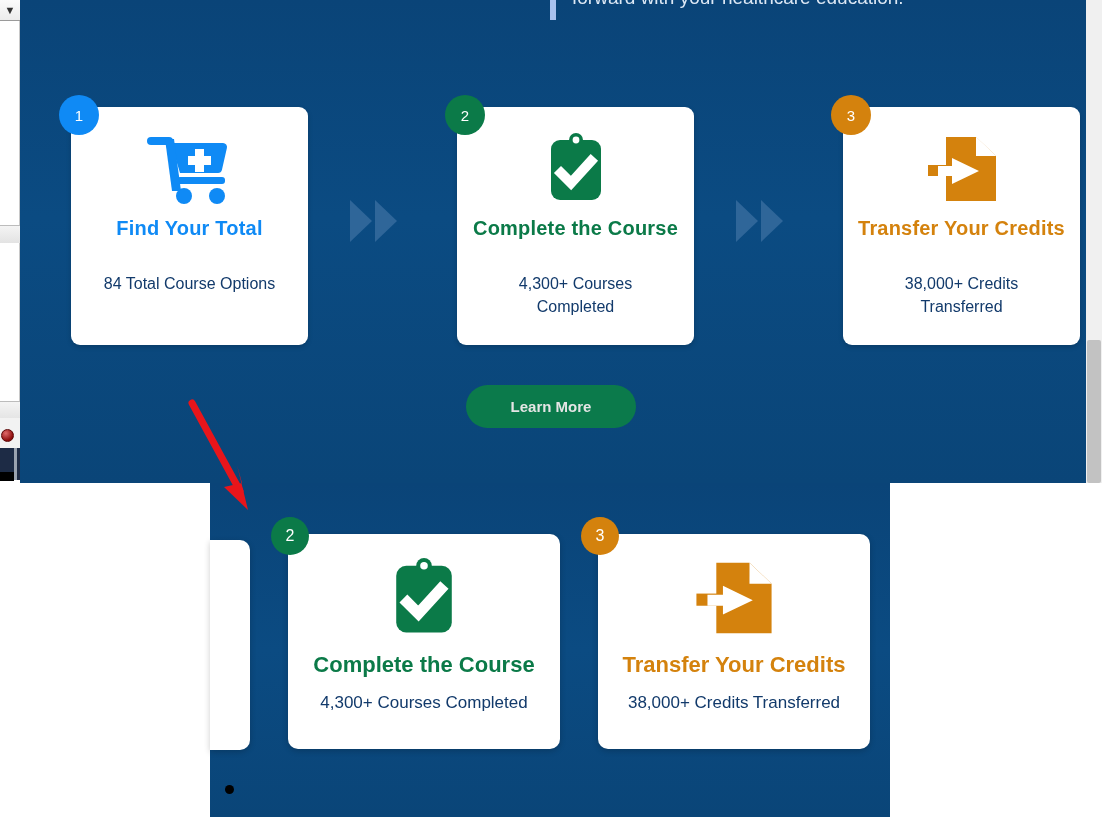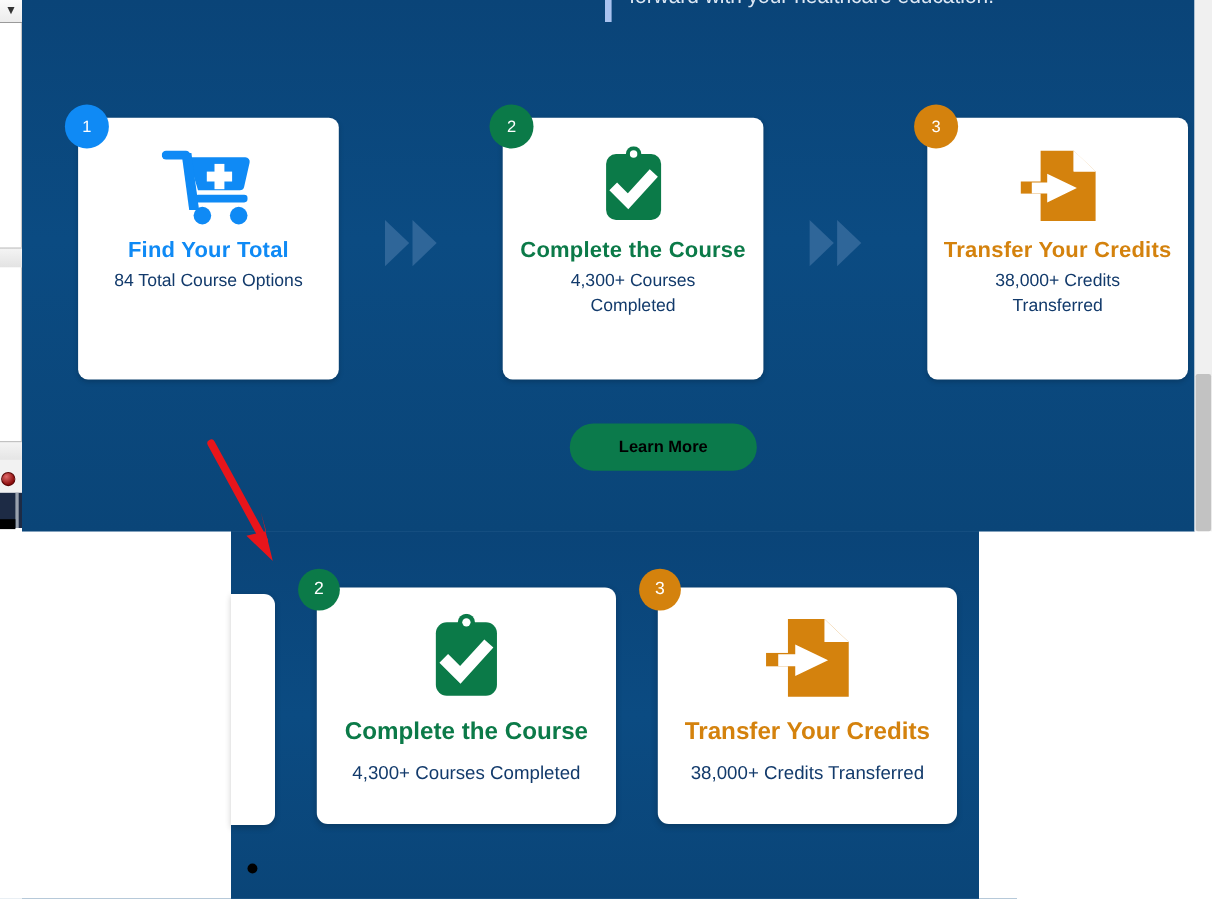--- a/index.html
+++ b/index.html
@@ -90,21 +90,21 @@
   #card2{left:437px;}
   #card3{left:823px;}
   .card .icon-wrap{
     margin-top:26px;height:72px;display:flex;align-items:center;justify-content:center;
   }
   .card .c-title{
     margin-top:12px;font-size:20px;font-weight:bold;letter-spacing:.2px;
     font-family:"Liberation Sans", sans-serif;
   }
   .card .c-sub{
-    margin-top:4px;font-size:16px;color:#123a6b;text-align:center;
+    margin-top:32px;font-size:16px;color:#123a6b;text-align:center;
     line-height:23px;width:180px;
   }
   #t1{color:#0f8af5;}
   #t2{color:#0b7a48;}
   #t3{color:#d4820d;}
 
   .badge{
     position:absolute;width:40px;height:40px;border-radius:50%;
     color:#ffffff;font-size:15px;
     display:flex;align-items:center;justify-content:center;
@@ -120,22 +120,22 @@
   }
   #ff1{left:330px;}
   #ff2{left:716px;}
   .ff .tri{
     width:0;height:0;border-top:21px solid transparent;border-bottom:21px solid transparent;
     border-left:22px solid #2f6699;
   }
 
   
   #learn-more{
-    position:absolute;left:498px;top:385px;width:170px;height:43px;
-    background:#0b7a4b;color:#000000;border:none;border-radius:22px;
+    position:absolute;left:446px;top:385px;width:170px;height:43px;
+    background:#0b7a4b;color:#e5e5e5;border:none;border-radius:22px;
     font-size:15px;font-weight:bold;cursor:pointer;
     font-family:"Liberation Sans", sans-serif;
     text-align:center;
   }
 
   
   #scrollbar-track{
     position:absolute;right:0;top:0;width:16px;height:483px;
     background:#f0f0f0;z-index:7;
   }

